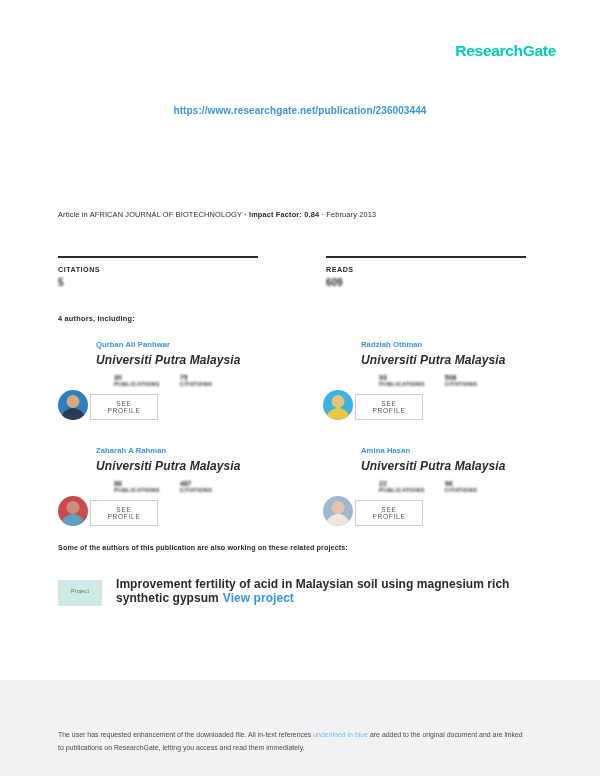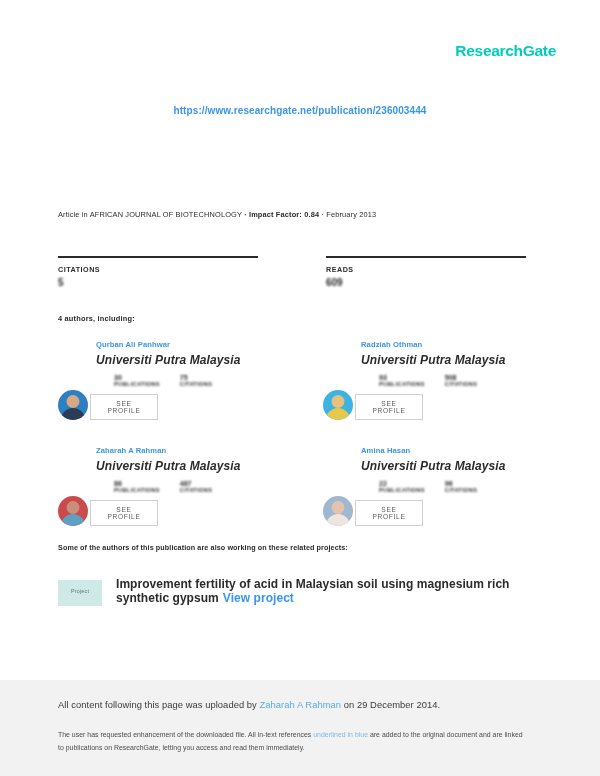--- a/index.html
+++ b/index.html
@@ -448,25 +448,20 @@
       </div>
       <div class="project-text">
         <span>Improvement fertility of acid in Malaysian soil using magnesium rich synthetic gypsum</span><a class="view-link" href="#">View project</a>
       </div>
     </div>
 
   </div>
 
   <div class="footer-band"></div>
 
-  <div class="upload-line">
-    <span>All content following this page was uploaded by</span>
-    <a class="uploader" href="#">Zaharah A Rahman</a>
-    <span>on 29 December 2014.</span>
-  </div>
 
   <div class="enhance-note">
     <span>The user has requested enhancement of the downloaded file. All in-text references</span>
     <a class="blue" href="#">underlined in blue</a>
     <span>are added to the original document and are linked to publications on ResearchGate, letting you access and read them immediately.</span>
   </div>
 
 </div>
 
 </body></html>

